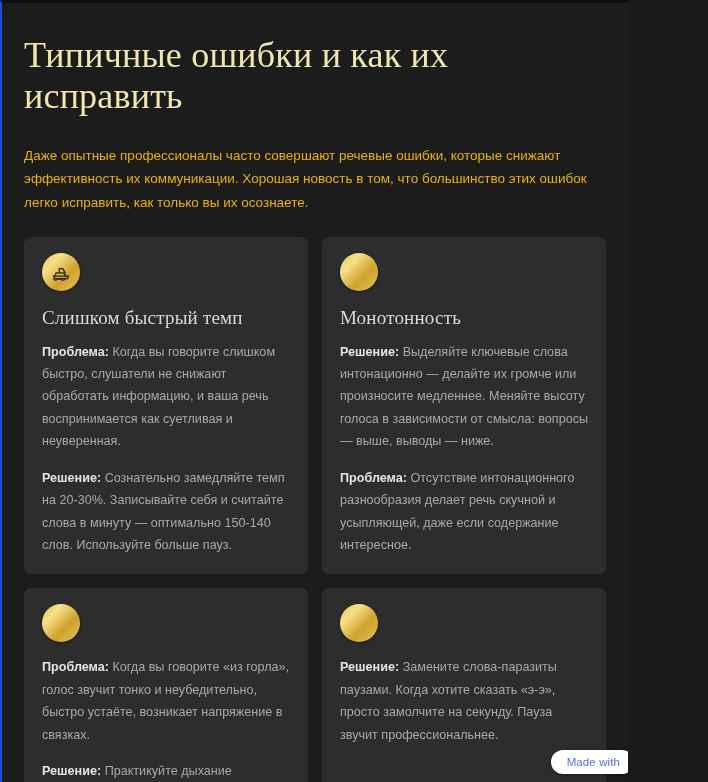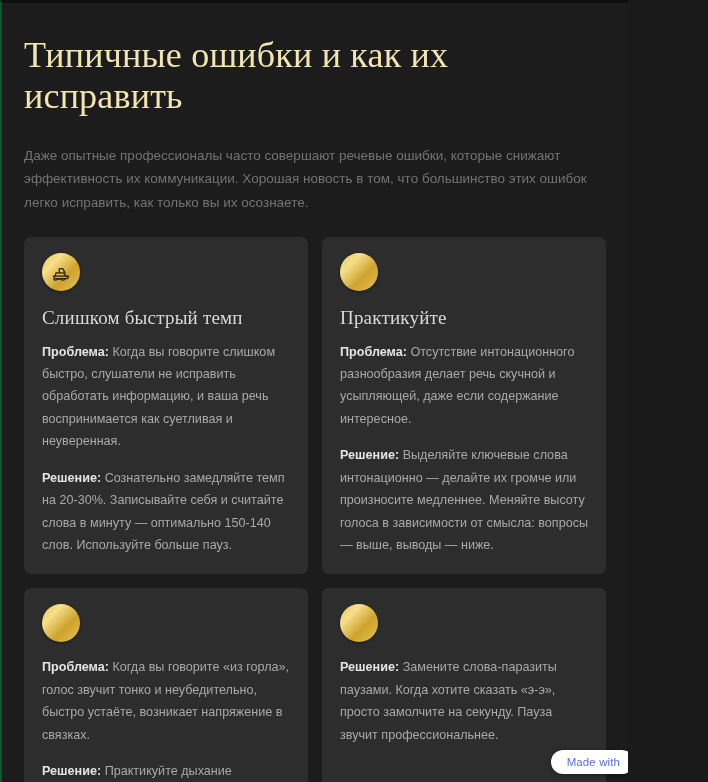--- a/index.html
+++ b/index.html
@@ -13,40 +13,40 @@
     font-family: "Liberation Sans", sans-serif;
     overflow: hidden;
   }
   .page {
     position: relative;
     width: 628px;
     height: 782px;
     background: #1c1c1c;
     box-sizing: border-box;
     border-top: 3px solid #0e0e0e;
-    border-left: 2px solid #14532d;
+    border-left: 2px solid #1d4ed8;
     padding: 0;
     overflow: hidden;
   }
   .inner {
     padding: 24px 22px 0 22px;
   }
   .page-title {
     font-family: "Liberation Serif", "DejaVu Serif", serif;
     font-size: 36px;
     line-height: 1.15;
     font-weight: 400;
     color: #f2e6b0;
     margin: 8px 0 26px 0;
     letter-spacing: 0.2px;
   }
   .intro {
     font-size: 13.5px;
     line-height: 1.75;
-    color: #737373;
+    color: #eab308;
     margin: 0 0 22px 0;
     max-width: 664px;
   }
   .cards {
     display: grid;
     grid-template-columns: 1fr 1fr;
     gap: 14px;
     margin-bottom: 16px;
   }
   .card {
@@ -121,29 +121,29 @@
       <div class="card">
         <div class="card-icon">
           <svg width="20" height="20" viewBox="0 0 24 24" fill="none" stroke="#2b2410" stroke-width="1.6" stroke-linecap="round" stroke-linejoin="round">
             <path d="M3 17h18l-1.5 3H4.5L3 17z"></path>
             <path d="M5 17l1-4h9l3 4"></path>
             <path d="M10 13V8h4l3 5"></path>
             <path d="M3 21c1.5 1 3 1 4.5 0s3-1 4.5 0 3 1 4.5 0"></path>
           </svg>
         </div>
         <h2 class="card-title">Слишком быстрый темп</h2>
-        <p class="card-para"><span class="lbl">Проблема:</span><span> Когда вы говорите слишком быстро, слушатели не исправить обработать информацию, и ваша речь воспринимается как суетливая и неуверенная.</span></p>
+        <p class="card-para"><span class="lbl">Проблема:</span><span> Когда вы говорите слишком быстро, слушатели не снижают обработать информацию, и ваша речь воспринимается как суетливая и неуверенная.</span></p>
         <p class="card-para"><span class="lbl">Решение:</span><span> Сознательно замедляйте темп на 20-30%. Записывайте себя и считайте слова в минуту — оптимально 150-140 слов. Используйте больше пауз.</span></p>
       </div>
 
       <div class="card">
         <div class="card-icon"></div>
-        <h2 class="card-title">Практикуйте</h2>
+        <h2 class="card-title">Монотонность</h2>
+        <p class="card-para"><span class="lbl">Решение:</span><span> Выделяйте ключевые слова интонационно — делайте их громче или произносите медленнее. Меняйте высоту голоса в зависимости от смысла: вопросы — выше, выводы — ниже.</span></p>
         <p class="card-para"><span class="lbl">Проблема:</span><span> Отсутствие интонационного разнообразия делает речь скучной и усыпляющей, даже если содержание интересное.</span></p>
-        <p class="card-para"><span class="lbl">Решение:</span><span> Выделяйте ключевые слова интонационно — делайте их громче или произносите медленнее. Меняйте высоту голоса в зависимости от смысла: вопросы — выше, выводы — ниже.</span></p>
       </div>
 
       <div class="card">
         <div class="card-icon"></div>
         <p class="card-para"><span class="lbl">Проблема:</span><span> Когда вы говорите «из горла», голос звучит тонко и неубедительно, быстро устаёте, возникает напряжение в связках.</span></p>
         <p class="card-para"><span class="lbl">Решение:</span><span> Практикуйте дыхание диафрагмой. Положите руку на живот и почувствуйте, как он расширяется при вдохе. Говорите «из живота», а не из горла.</span></p>
       </div>
 
       <div class="card">
         <div class="card-icon"></div>

